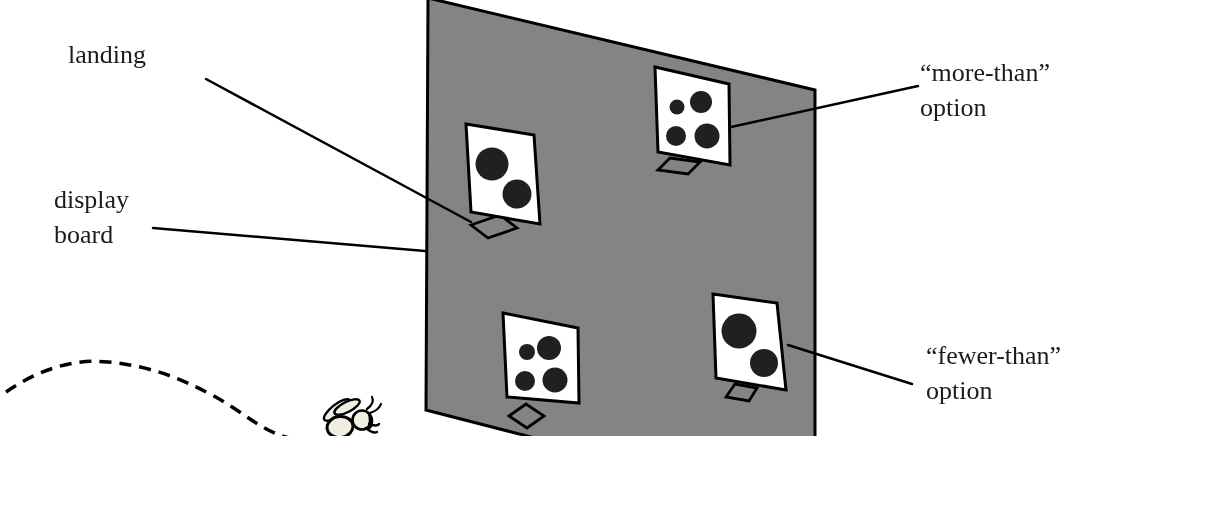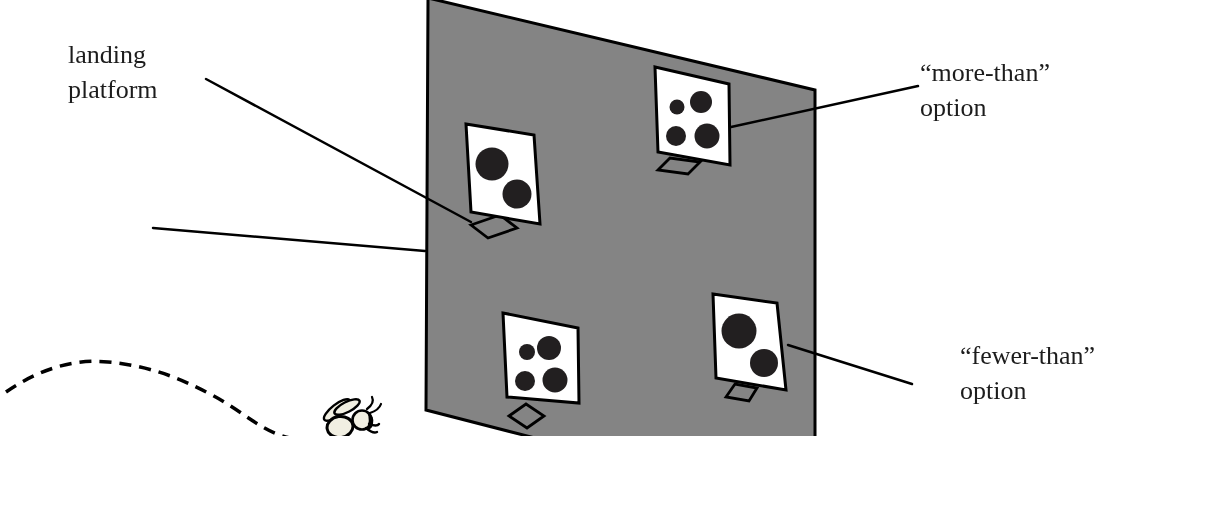--- a/index.html
+++ b/index.html
@@ -104,27 +104,30 @@
       <ellipse class="fly-fill" cx="20" cy="33" rx="13" ry="10.5" stroke-width="3" transform="rotate(-8 20 33)"></ellipse>
       <circle class="fly-fill" cx="42" cy="26" r="9.5" stroke-width="2.6"></circle>
       <path class="fly-dark" d="M 47 18 q 8 4 6 12 q -1 6 -7 6 q 5 -10 1 -18 z"></path>
       <path class="fly-line" d="M 46 34 q 7 6 11 4" stroke-width="2.4"></path>
       <path class="fly-line" d="M 49 30 q 8 3 10 0" stroke-width="2.4"></path>
     </g>
   </svg>
 
   <div class="fig-label" style="left:68px;top:37px;">
     <div>landing</div>
-    <div>platform</div>
   </div>
 
+  <div class="fig-label" style="left:54px;top:182px;">
+    <div>display</div>
+    <div>board</div>
+  </div>
 
   <div class="fig-label centered" style="left:920px;top:55px;width:172px;">
     <div>“more-than”</div>
     <div>option</div>
   </div>
 
-  <div class="fig-label centered" style="left:960px;top:338px;width:172px;">
+  <div class="fig-label centered" style="left:926px;top:338px;width:172px;">
     <div>“fewer-than”</div>
     <div>option</div>
   </div>
 
 </div>
 
 </body></html>

